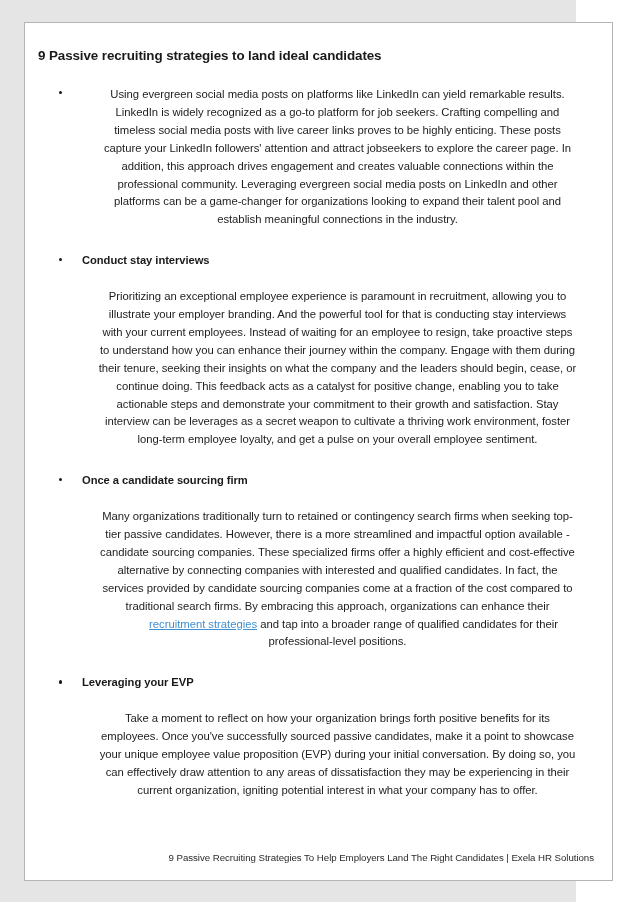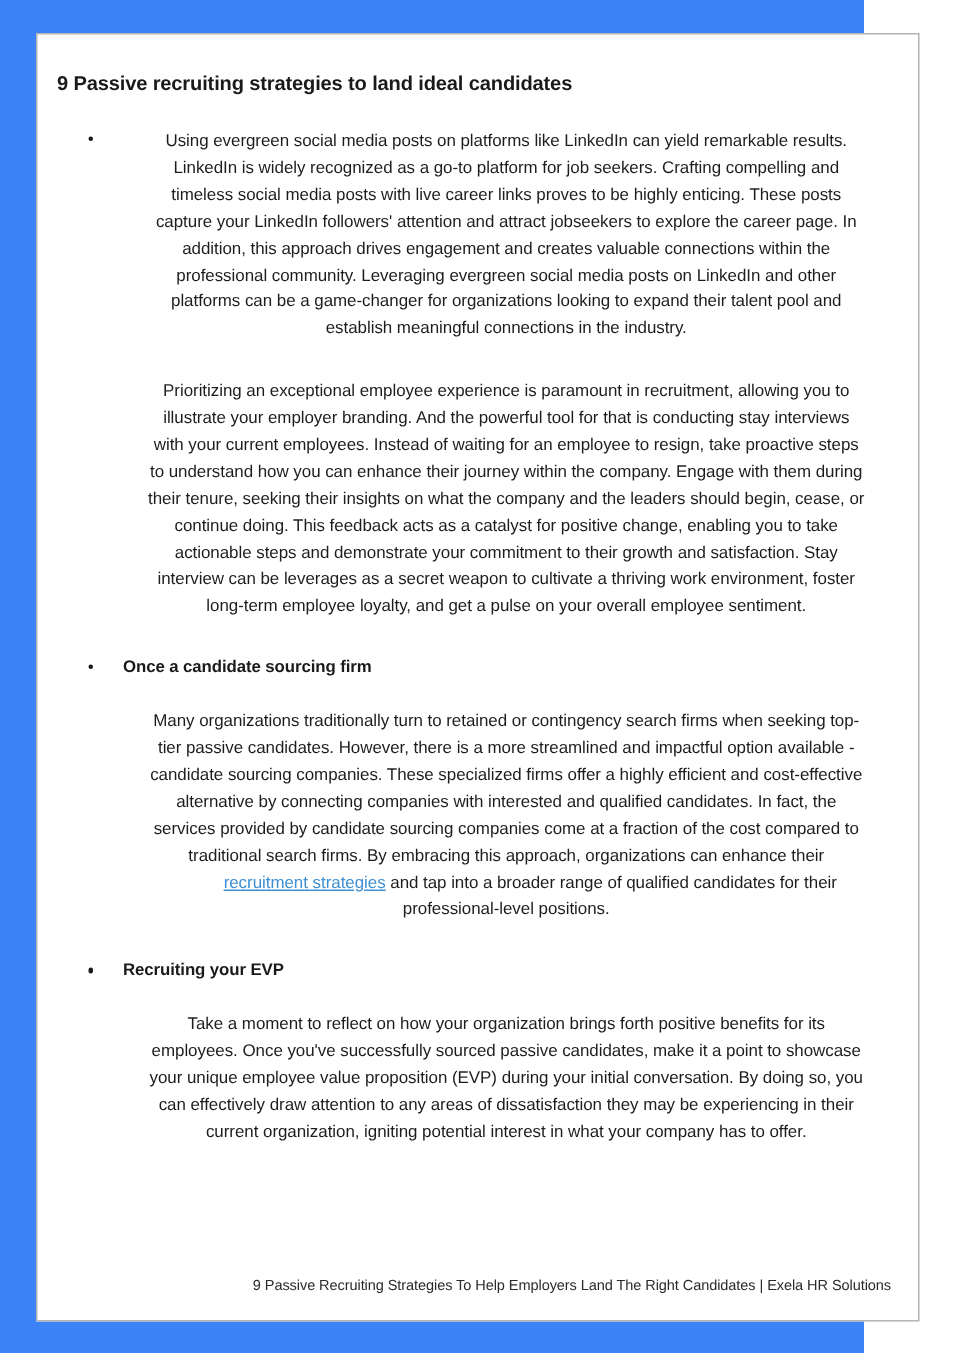--- a/index.html
+++ b/index.html
@@ -11,21 +11,21 @@
   body {
     width: 638px;
     height: 902px;
     font-family: "Liberation Sans", sans-serif;
     overflow: hidden;
   }
   .page-canvas {
     position: relative;
     width: 576px;
     height: 902px;
-    background: #3b82f6;
+    background: #e5e5e5;
   }
   .page-sheet {
     position: absolute;
     left: 24px;
     top: 22px;
     width: 589px;
     height: 859px;
     background: #ffffff;
     border: 1px solid #b4b4b4;
     box-sizing: border-box;
@@ -118,35 +118,39 @@
       <div class="bullet-list">
 
         <div class="section-block">
           <div class="bullet-heading">
             <span class="bullet-dot"></span>
           </div>
           <p class="section-body">Using evergreen social media posts on platforms like LinkedIn can yield remarkable results. LinkedIn is widely recognized as a go-to platform for job seekers. Crafting compelling and timeless social media posts with live career links proves to be highly enticing. These posts capture your LinkedIn followers' attention and attract jobseekers to explore the career page. In addition, this approach drives engagement and creates valuable connections within the professional community. Leveraging evergreen social media posts on LinkedIn and other platforms can be a game-changer for organizations looking to expand their talent pool and establish meaningful connections in the industry.</p>
         </div>
 
         <div class="section-block">
+          <div class="bullet-heading">
+            <span class="bullet-dot"></span>
+            <span>Conduct stay interviews</span>
+          </div>
           <p class="section-body">Prioritizing an exceptional employee experience is paramount in recruitment, allowing you to illustrate your employer branding. And the powerful tool for that is conducting stay interviews with your current employees. Instead of waiting for an employee to resign, take proactive steps to understand how you can enhance their journey within the company. Engage with them during their tenure, seeking their insights on what the company and the leaders should begin, cease, or continue doing. This feedback acts as a catalyst for positive change, enabling you to take actionable steps and demonstrate your commitment to their growth and satisfaction. Stay interview can be leverages as a secret weapon to cultivate a thriving work environment, foster long-term employee loyalty, and get a pulse on your overall employee sentiment.</p>
         </div>
 
         <div class="section-block">
           <div class="bullet-heading">
             <span class="bullet-dot"></span>
             <span>Once a candidate sourcing firm</span>
           </div>
           <p class="section-body"><span>Many organizations traditionally turn to retained or contingency search firms when seeking top-tier passive candidates. However, there is a more streamlined and impactful option available - candidate sourcing companies. These specialized firms offer a highly efficient and cost-effective alternative by connecting companies with interested and qualified candidates. In fact, the services provided by candidate sourcing companies come at a fraction of the cost compared to traditional search firms. By embracing this approach, organizations can enhance their </span><a class="inline-link">recruitment strategies</a><span> and tap into a broader range of qualified candidates for their professional-level positions.</span></p>
         </div>
 
         <div class="section-block">
           <div class="bullet-heading">
             <span class="bullet-dot"></span>
-            <span>Recruiting your EVP</span>
+            <span>Leveraging your EVP</span>
           </div>
           <p class="section-body">Take a moment to reflect on how your organization brings forth positive benefits for its employees. Once you've successfully sourced passive candidates, make it a point to showcase your unique employee value proposition (EVP) during your initial conversation. By doing so, you can effectively draw attention to any areas of dissatisfaction they may be experiencing in their current organization, igniting potential interest in what your company has to offer.</p>
         </div>
 
       </div>
     </div>
 
     <div class="page-footer">9 Passive Recruiting Strategies To Help Employers Land The Right Candidates | Exela HR Solutions</div>
   </div>
 </div>

